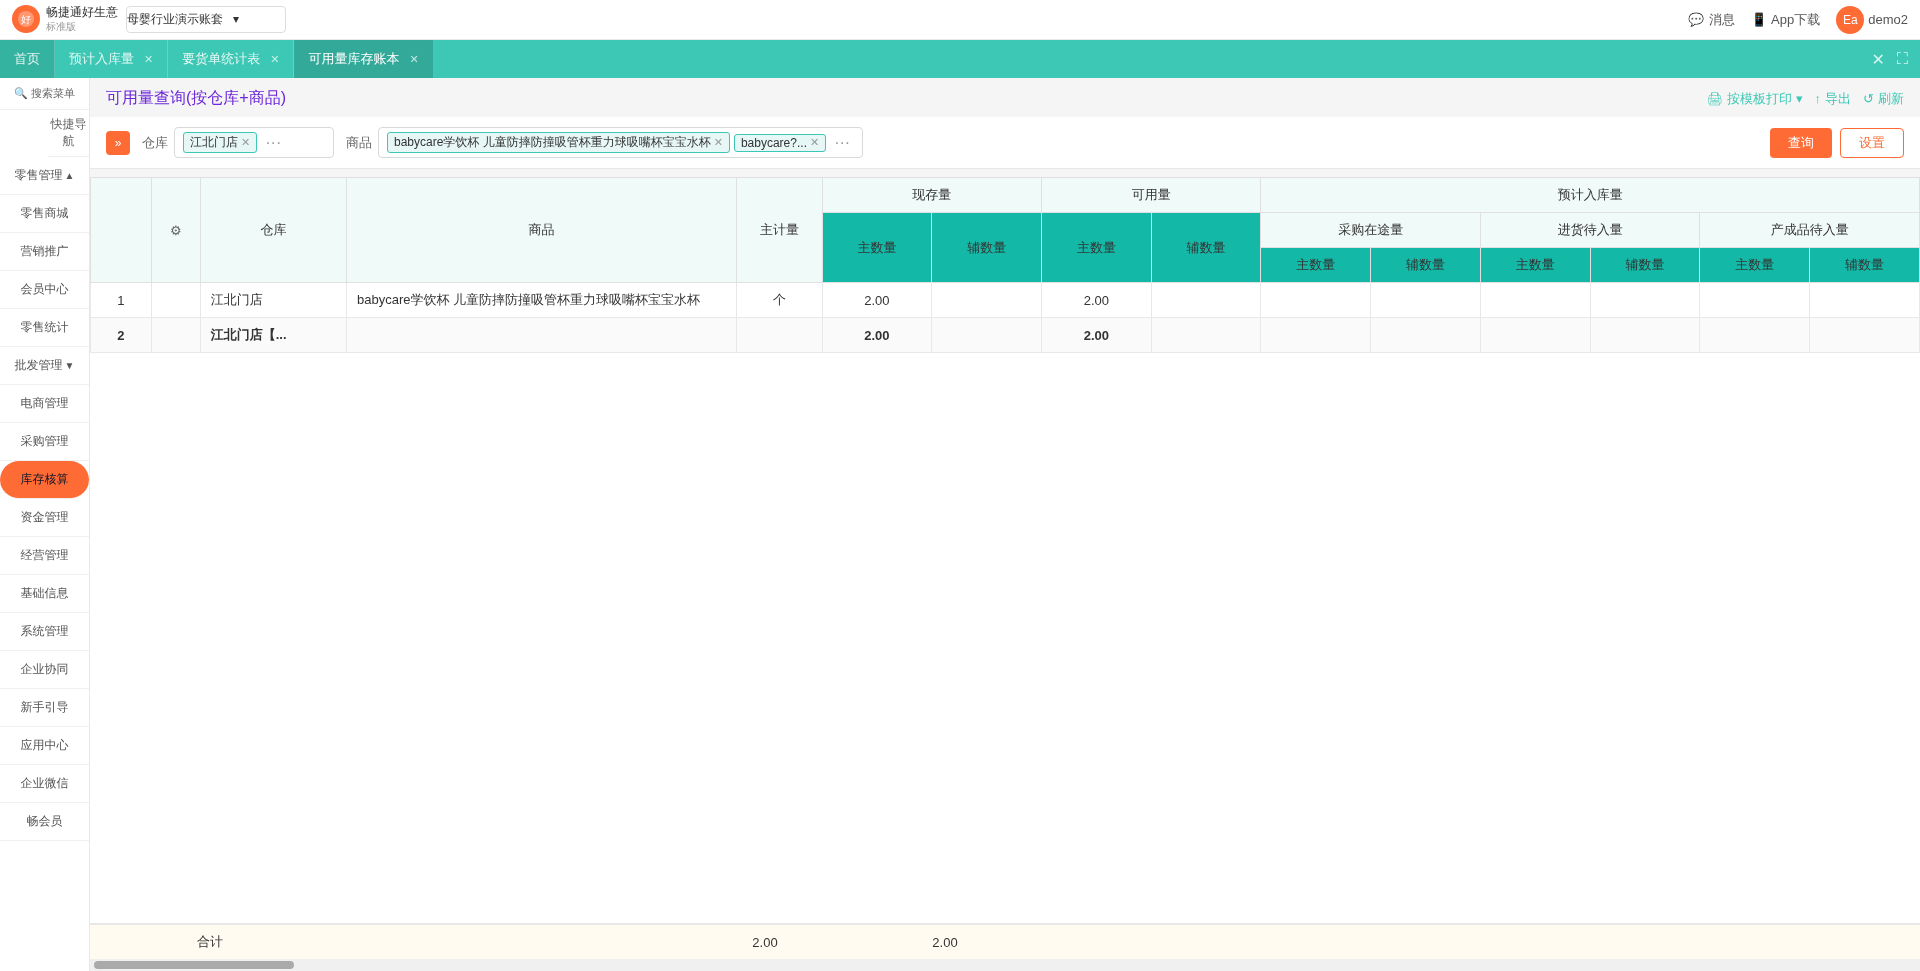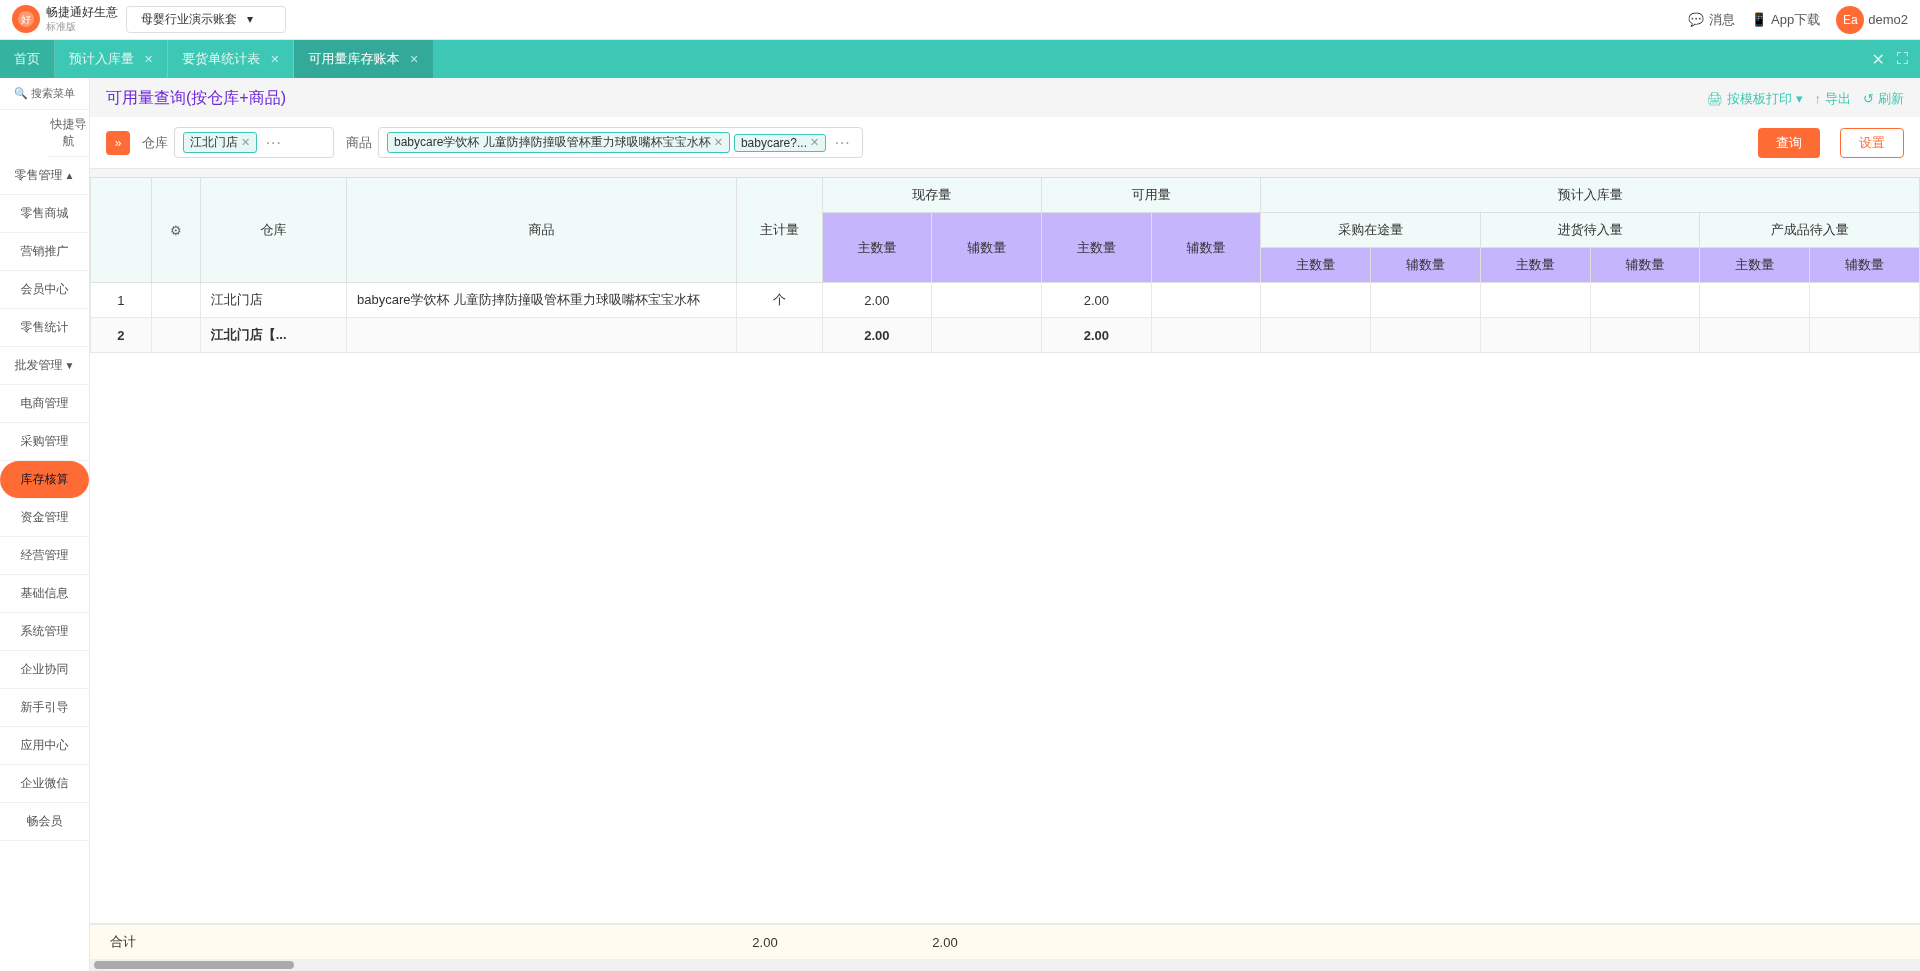--- a/index.html
+++ b/index.html
@@ -14,21 +14,21 @@
       justify-content: space-between;
       padding: 0 12px;
       border-bottom: 1px solid #e8e8e8;
       flex-shrink: 0;
     }
     .top-bar-left { display: flex; align-items: center; gap: 8px; }
     .logo-area { display: flex; align-items: center; gap: 6px; }
     .logo-icon { width: 28px; height: 28px; background: #ff6b35; border-radius: 50%; display: flex; align-items: center; justify-content: center; }
     .logo-text { font-size: 12px; color: #333; line-height: 1.2; }
     .logo-sub { font-size: 10px; color: #999; }
-    .org-selector { display: flex; align-items: center; gap: 10px; padding: 4px 14px; border: 1px solid #ddd; border-radius: 4px; cursor: pointer; min-width: 160px; font-size: 12px; color: #333; }
+    .org-selector { display: flex; align-items: center; gap: 10px; padding: 4px 0; border: 1px solid #ddd; border-radius: 4px; cursor: pointer; min-width: 160px; font-size: 12px; color: #333; }
     .top-bar-right { display: flex; align-items: center; gap: 16px; font-size: 13px; color: #333; }
     .top-bar-right .icon-btn { display: flex; align-items: center; gap: 4px; cursor: pointer; color: #555; }
     .avatar { width: 28px; height: 28px; border-radius: 50%; background: #ff6b35; display: flex; align-items: center; justify-content: center; color: #fff; font-size: 12px; }
 
     
     .nav-tabs {
       height: 38px;
       background: #3cc8b4;
       display: flex;
       align-items: stretch;
@@ -117,21 +117,21 @@
       min-width: 160px;
       display: flex;
       align-items: center;
       gap: 4px;
       cursor: text;
       background: #fff;
     }
     .filter-tag { background: #e6f7f5; border: 1px solid #3cc8b4; border-radius: 3px; padding: 1px 6px; font-size: 12px; color: #333; display: flex; align-items: center; gap: 3px; }
     .filter-tag .tag-x { color: #999; cursor: pointer; font-size: 11px; }
     .filter-dots { color: #999; font-size: 16px; cursor: pointer; padding: 0 4px; }
-    .filter-actions { margin-left: auto; display: flex; gap: 20px; }
+    .filter-actions { margin-left: auto; display: flex; gap: 8px; }
     .btn-query { background: #ff6b35; color: #fff; border: none; padding: 6px 18px; border-radius: 4px; cursor: pointer; font-size: 13px; }
     .btn-setting { background: #fff; color: #ff6b35; border: 1px solid #ff6b35; padding: 5px 18px; border-radius: 4px; cursor: pointer; font-size: 13px; }
 
     
     .table-area { flex: 1; background: #fff; margin: 0; overflow: auto; }
     table { width: 100%; border-collapse: collapse; font-size: 13px; }
     thead tr { background: #f0faf8; }
     th {
       border: 1px solid #e0e0e0;
       padding: 8px 10px;
@@ -143,37 +143,37 @@
     td {
       border: 1px solid #e8e8e8;
       padding: 8px 10px;
       text-align: center;
       color: #333;
     }
     td.text-left { text-align: left; }
     tr:nth-child(even) { background: #fafafa; }
 
     .th-group { background: #f0faf8; }
-    .th-sub { background: #c4b5fd; margin-left: 40px; }
+    .th-sub { background: #14b8a6; margin-left: 40px; }
 
     
     .gear-cell { width: 40px; cursor: pointer; color: #666; }
 
     
     .summary-bar {
       background: #fffbf0;
       border-top: 2px solid #e8e8e8;
       padding: 8px 0;
       display: flex;
       align-items: center;
       font-size: 13px;
       font-weight: 500;
       flex-shrink: 0;
     }
-    .summary-bar .sum-label { padding: 0 20px; color: #333; width: 240px; }
+    .summary-bar .sum-label { padding: 0 20px; color: #333; width: 240px; text-align: center; }
     .summary-bar .sum-val { text-align: center; color: #333; }
 
     
     .scroll-bar-area { height: 12px; background: #f0f0f0; flex-shrink: 0; display: flex; align-items: center; padding: 0 4px; }
     .scroll-thumb { width: 200px; height: 8px; background: #aaa; border-radius: 4px; cursor: pointer; }
 
     .row-bold td { font-weight: 600; background: #fafafa; }
   </style>
 </head>
 <body>

